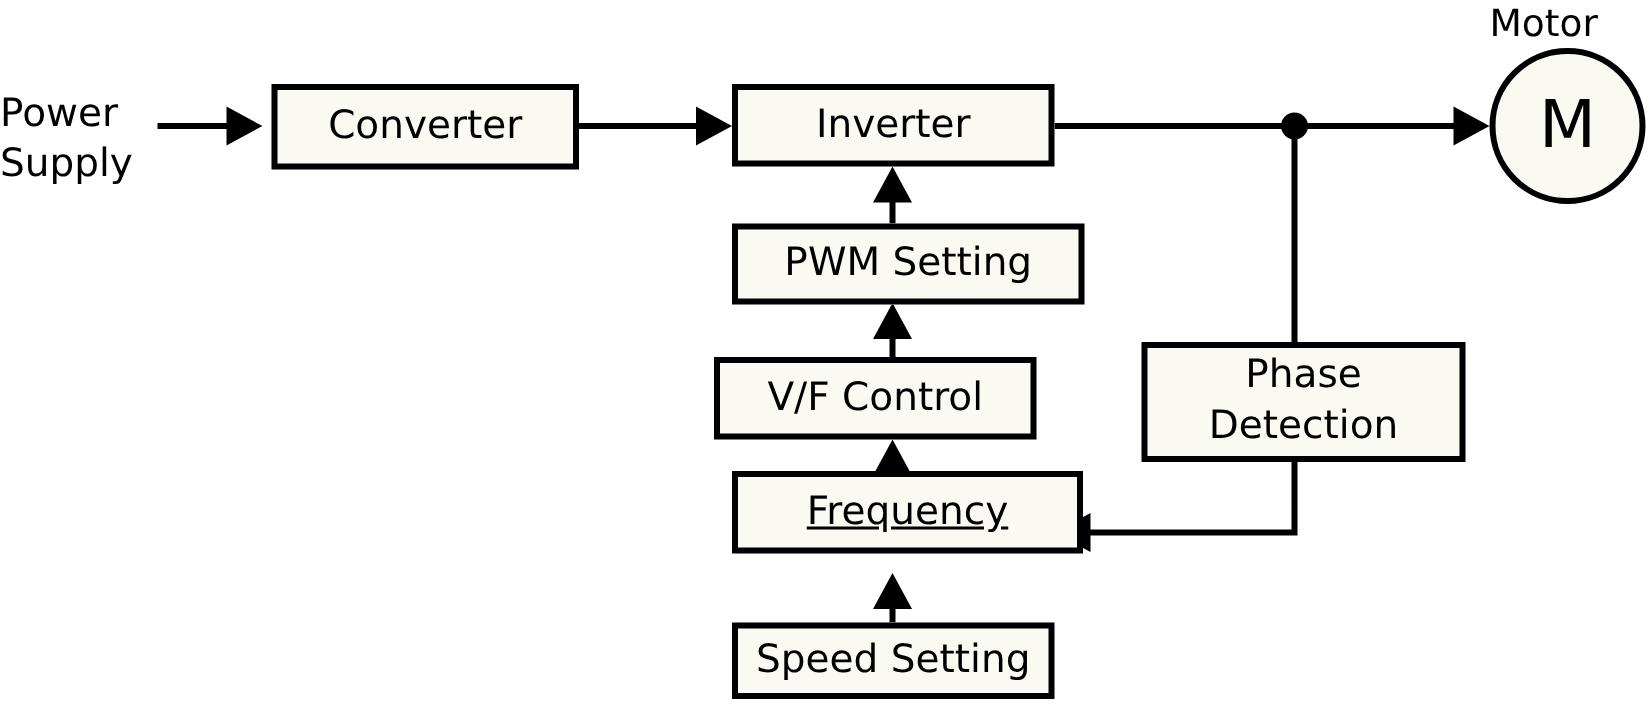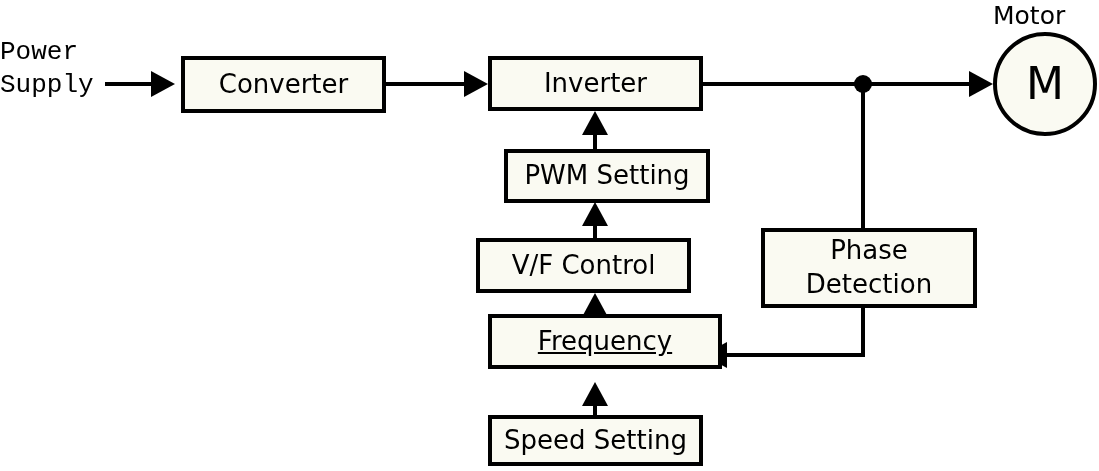--- a/index.html
+++ b/index.html
@@ -35,31 +35,31 @@
   .label{
     position:absolute;
     text-align:left;
     font-size:26px;
     line-height:1.25;
     white-space:pre-line;
     z-index:1;
   }
   #node-converter{left:181px;top:56px;width:205px;height:57px;}
   #node-inverter{left:488px;top:56px;width:215px;height:55px;}
-  #node-pwm{left:488px;top:149px;width:206px;height:54px;margin-left:16px;}
+  #node-pwm{left:488px;top:149px;width:235px;height:54px;}
   #node-vf{left:476px;top:238px;width:215px;height:55px;}
   #node-frequency{left:488px;top:314px;width:234px;height:55px;text-decoration:underline;}
   #node-speed{left:488px;top:415px;width:215px;height:51px;}
   #node-phase{left:761px;top:228px;width:216px;height:80px;}
   #node-motor{
     left:993px;top:32px;width:104px;height:104px;
     border-radius:50%;
     font-size:44px;
   }
-  #label-power{left:0px;top:36px;width:108px;font-family:Liberation Mono, monospace;}
+  #label-power{left:0px;top:60px;width:108px;}
   #label-motor{left:993px;top:0px;width:104px;font-size:25px;}
 </style>
 </head>
 <body>
 
 <div id="canvas">
 
   <svg id="connectors" viewBox="0 0 1099 471" xmlns="http://www.w3.org/2000/svg">
 
     <g>

